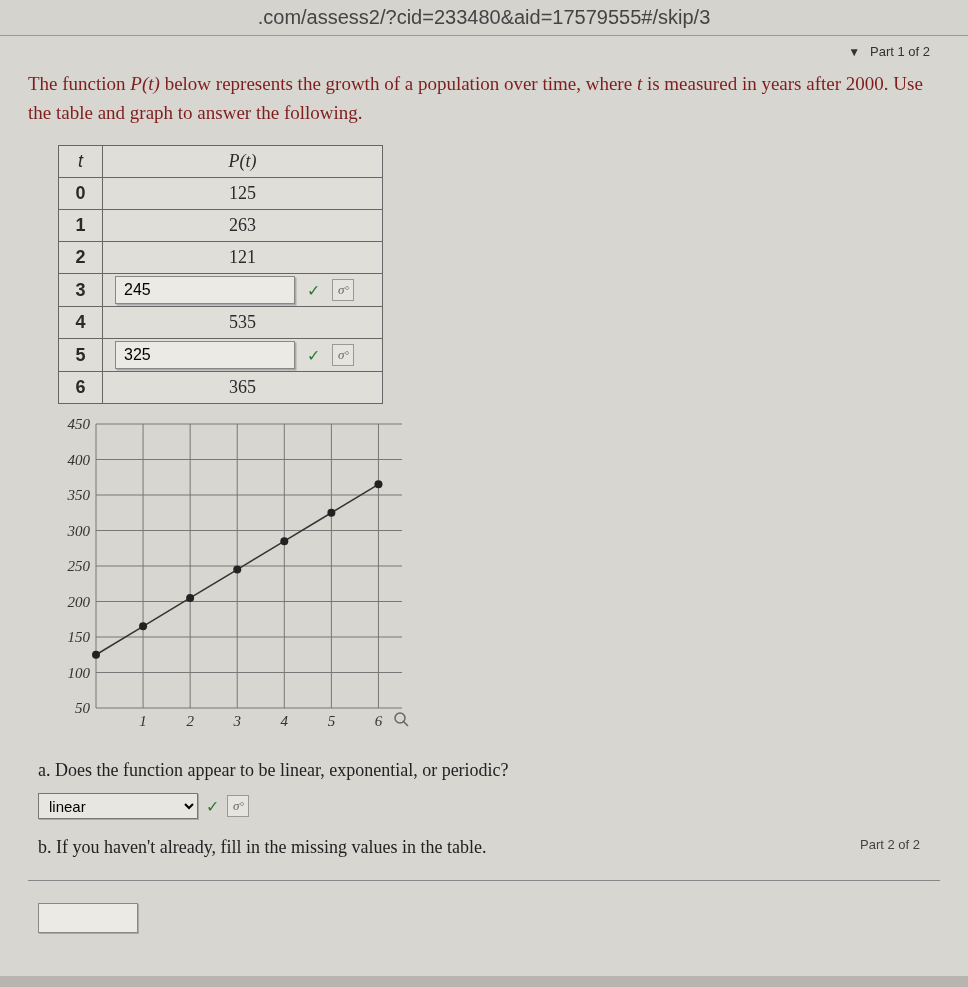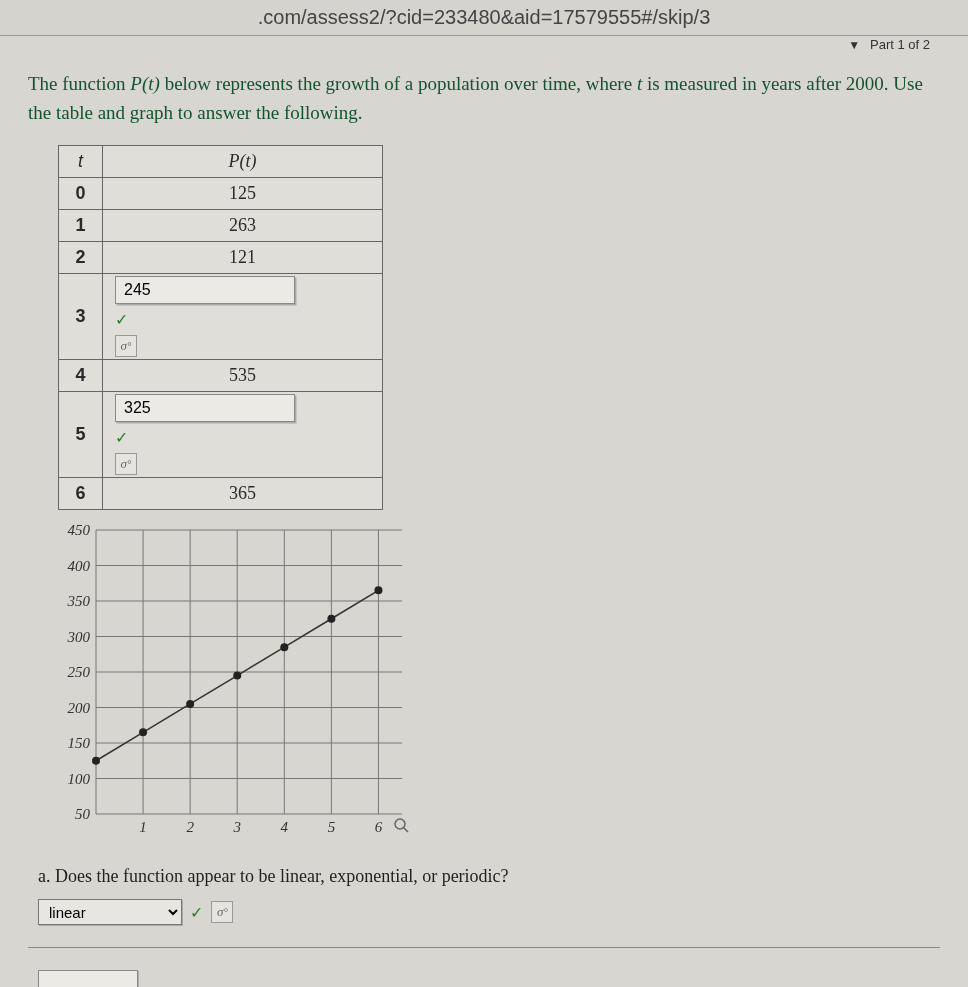--- a/index.html
+++ b/index.html
@@ -21,57 +21,56 @@
   }
   .page {
     background: #d8d6d1;
     padding: 20px 28px 40px 28px;
     min-height: 940px;
     position: relative;
   }
   .part-ind {
     position: absolute;
     right: 38px;
-    top: 1px;
+    top: 8px;
     font-family: Arial, sans-serif;
     font-size: 13px;
     color: #333;
   }
   .part-ind::before {
     content: "▼";
     margin-right: 10px;
     font-size: 12px;
   }
   .prompt {
     font-size: 19px;
     line-height: 1.5;
     margin: 14px 0 18px 0;
-    color: #14532d;
+    color: #7f1d1d;
     max-width: 910px;
   }
   .it { font-style: italic; }
   table.data {
     border-collapse: collapse;
     margin-left: 30px;
   }
   table.data th, table.data td {
     border: 1px solid #666;
     padding: 2px 8px;
     font-size: 18px;
     background: #e0ded9;
     height: 32px;
   }
   table.data th { font-weight: normal; font-style: italic; }
   .t-col { width: 44px; text-align: center; font-weight: bold; font-family: Arial,sans-serif; font-size:16px;}
   .p-col { width: 280px; text-align: center; position: relative; padding-right:20px;}
   .ans-wrap {
-    display: flex; gap: 6px;
+    display: flex; align-items: center; gap: 12px;
     justify-content: flex-start;
     padding-left: 4px;
-    flex-direction: column;
   }
   .ans-input {
     border: 1px solid #888;
     background: #eceae5;
     padding: 4px 8px;
     width: 180px;
     height: 28px;
     font-size: 16px;
     box-shadow: 1.5px 1.5px 0 #aaa;
   }
@@ -86,21 +85,21 @@
     margin: 12px 0 20px 24px;
   }
   .qtext {
     font-size: 18px;
     margin: 18px 0 12px 10px;
     color: #222;
   }
   .select-row { margin-left: 10px; display:flex; align-items:center; gap:8px; }
   select.answer {
     border: 1px solid #777; background:#e8e6e1;
-    font-size: 15px; padding: 3px 6px; width: 144px; height:26px;
+    font-size: 15px; padding: 3px 6px; width: 160px; height:26px;
     box-shadow: 1px 1px 0 #aaa;
   }
   .part2 {
     float: right;
     margin-right: 20px;
     font-family: Arial, sans-serif;
     font-size: 13px;
     color: #444;
   }
   .final-input {
@@ -224,18 +223,22 @@
 
   <div class="qtext">a. Does the function appear to be linear, exponential, or periodic?</div>
   <div class="select-row">
     <select class="answer">
       <option>linear</option>
     </select>
     <span class="check">✓</span>
     <span class="sigma">σ<sup>°</sup></span>
   </div>
 
+  <div class="qtext">
+    <span>b. If you haven't already, fill in the missing values in the table.</span>
+    <span class="part2">Part 2 of 2</span>
+  </div>
 
   <hr class="sep">
 
   <input class="final-input" style="">
 
 </div>
 
 </body></html>

